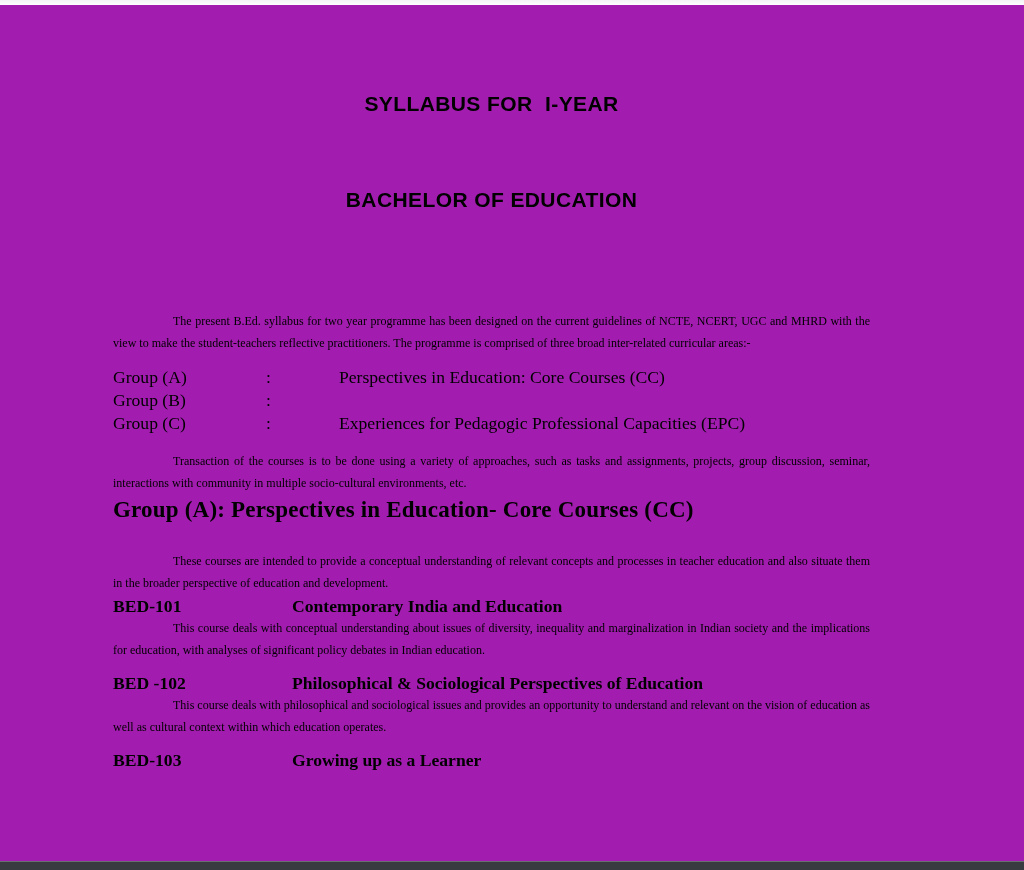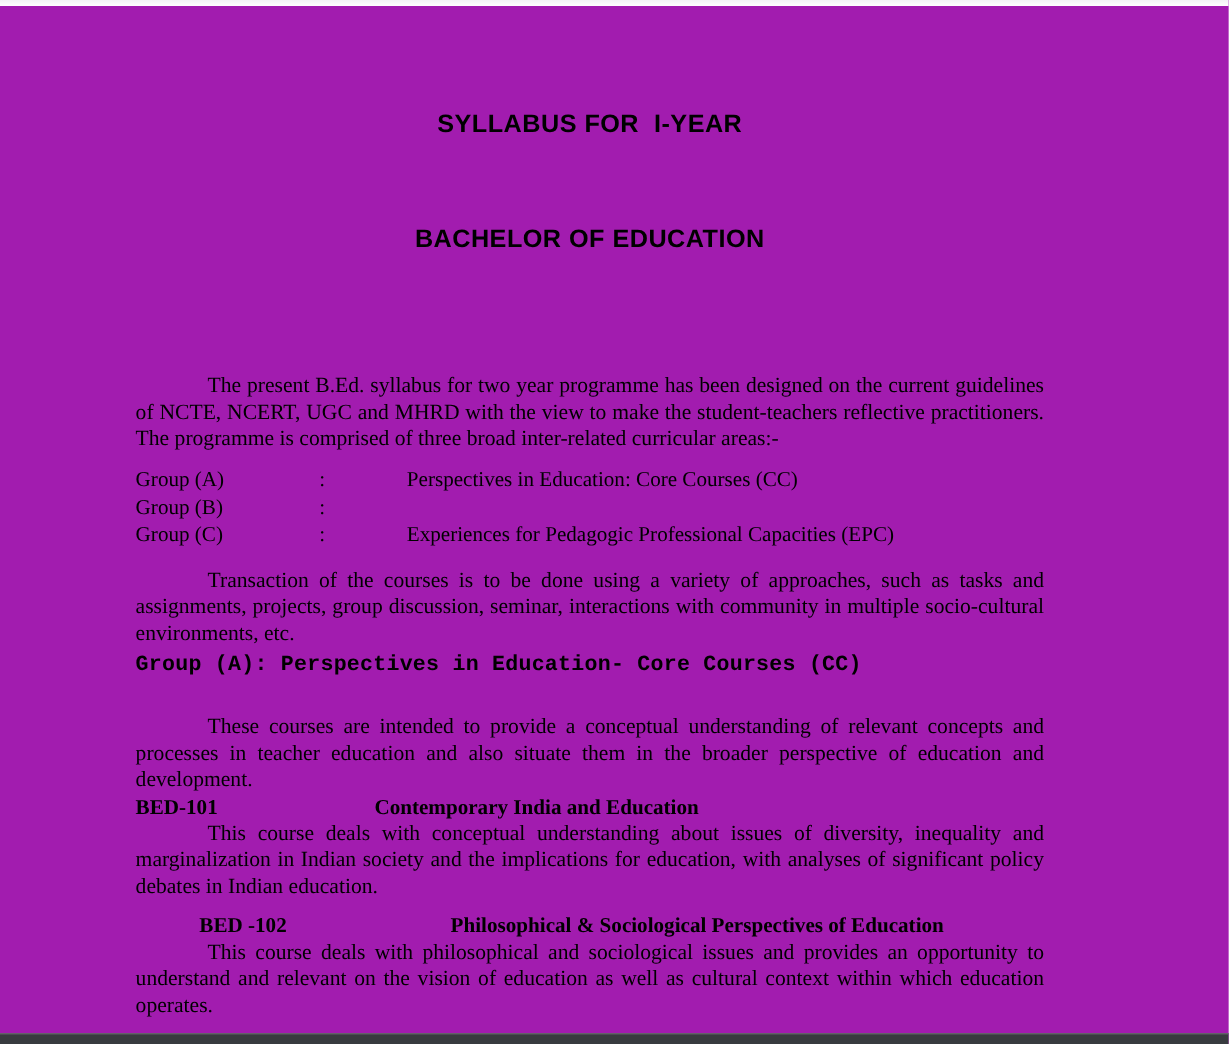--- a/index.html
+++ b/index.html
@@ -33,55 +33,55 @@
     text-align: center;
     font-family: "Liberation Sans", sans-serif;
     font-weight: bold;
     font-size: 21px;
     line-height: 32px;
     letter-spacing: 0.4px;
     white-space: pre;
   }
   .para {
     margin: 0;
-    font-size: 18px;
+    font-size: 12px;
     line-height: 22px;
     text-align: justify;
     text-indent: 60px;
     font-family: Liberation Serif, serif;
   }
   .para-intro { margin-top: 30px; }
   .para-transaction { margin-top: 15px; }
   .para-section-intro { margin-top: 27px; }
   .group-list { margin-top: 12px; }
   .group-row {
     display: flex;
     font-size: 17.6px;
     line-height: 23px;
     gap: 23px;
   }
   .group-label { width: 130px; flex: 0 0 130px; }
   .group-colon { width: 50px; flex: 0 0 50px; }
   .group-desc  { flex: 1; }
   .section-heading {
     margin-top: 3px;
-    font-family: Liberation Mono, monospace;
+    font-family: Liberation Serif, serif;
     font-weight: bold;
-    font-size: 18px;
+    font-size: 23px;
     line-height: 26px;
     letter-spacing: 0.2px;
   }
   .course-head {
     display: flex;
     font-weight: bold;
     font-size: 17.6px;
     line-height: 22px;
   }
-  .course-head-first { margin-top: 1px; gap: 20px; }
-  .course-head-spaced { margin-top: 11px; text-align: center; }
+  .course-head-first { margin-top: 1px; }
+  .course-head-spaced { margin-top: 11px; }
   .course-code { width: 179px; flex: 0 0 179px; }
   .course-title { flex: 1; }
   .bottom-bar {
     position: absolute;
     left: 0; right: 0; bottom: 0;
     height: 8px;
     background: #383b3f;
     border-top: 1px solid #6a6d70;
   }
 </style>

